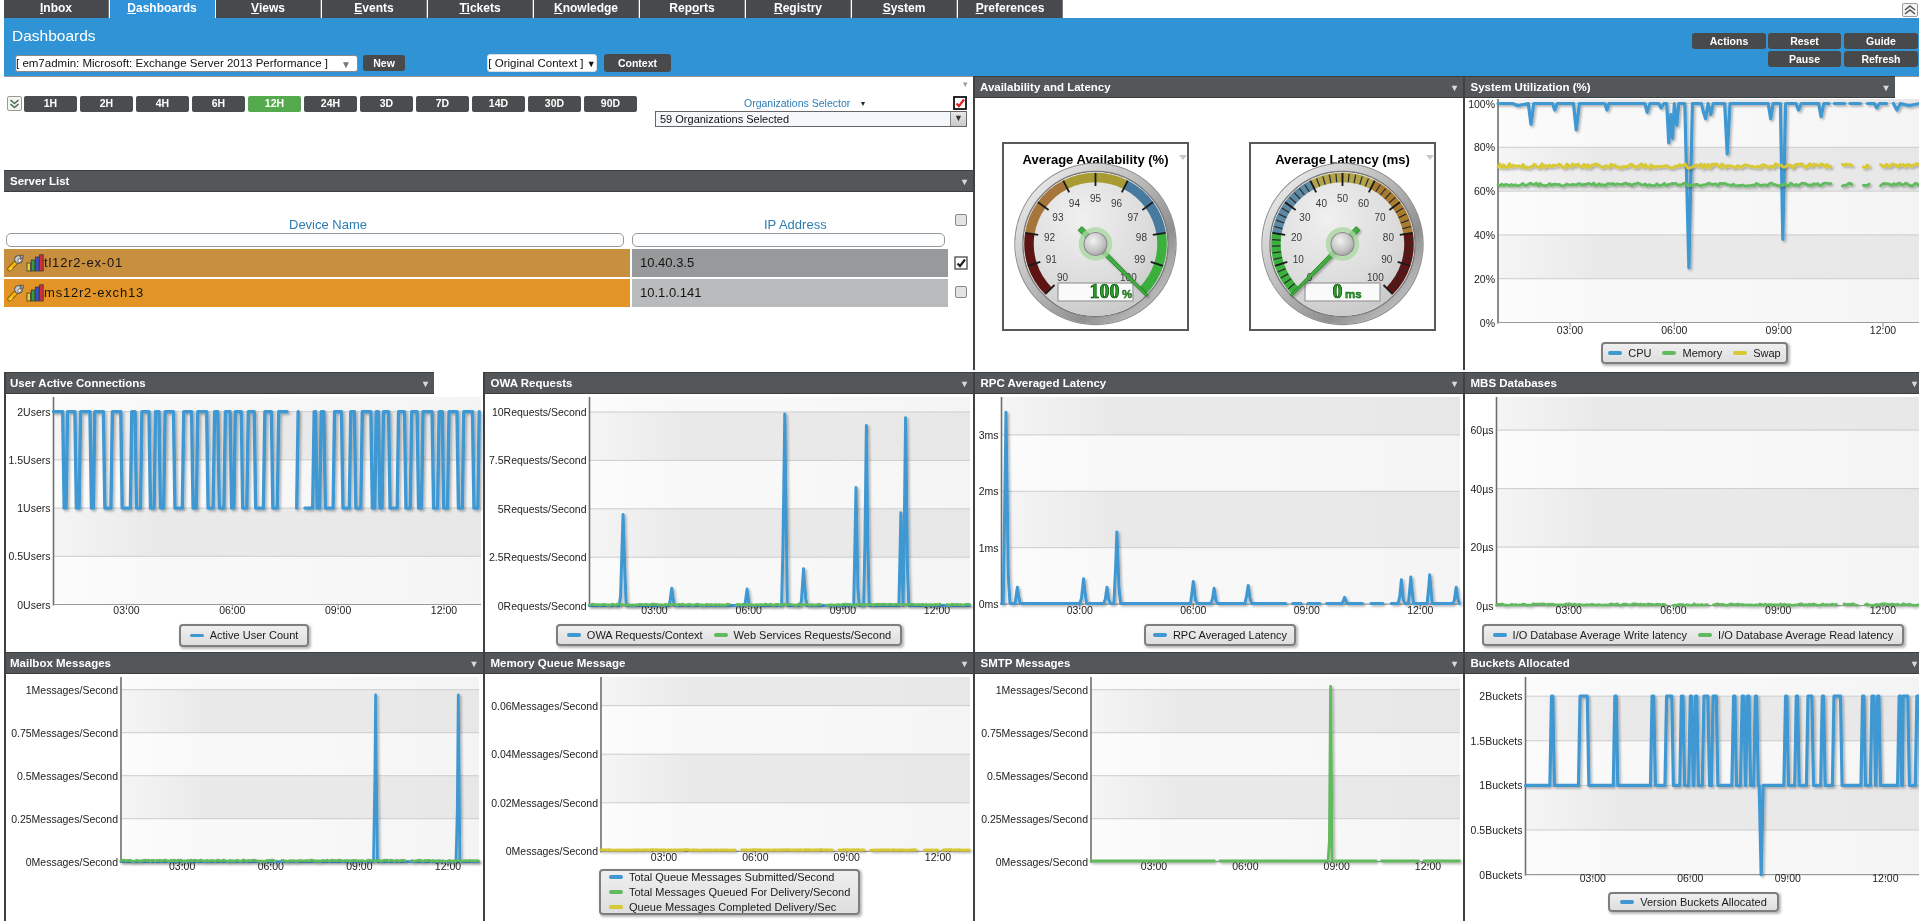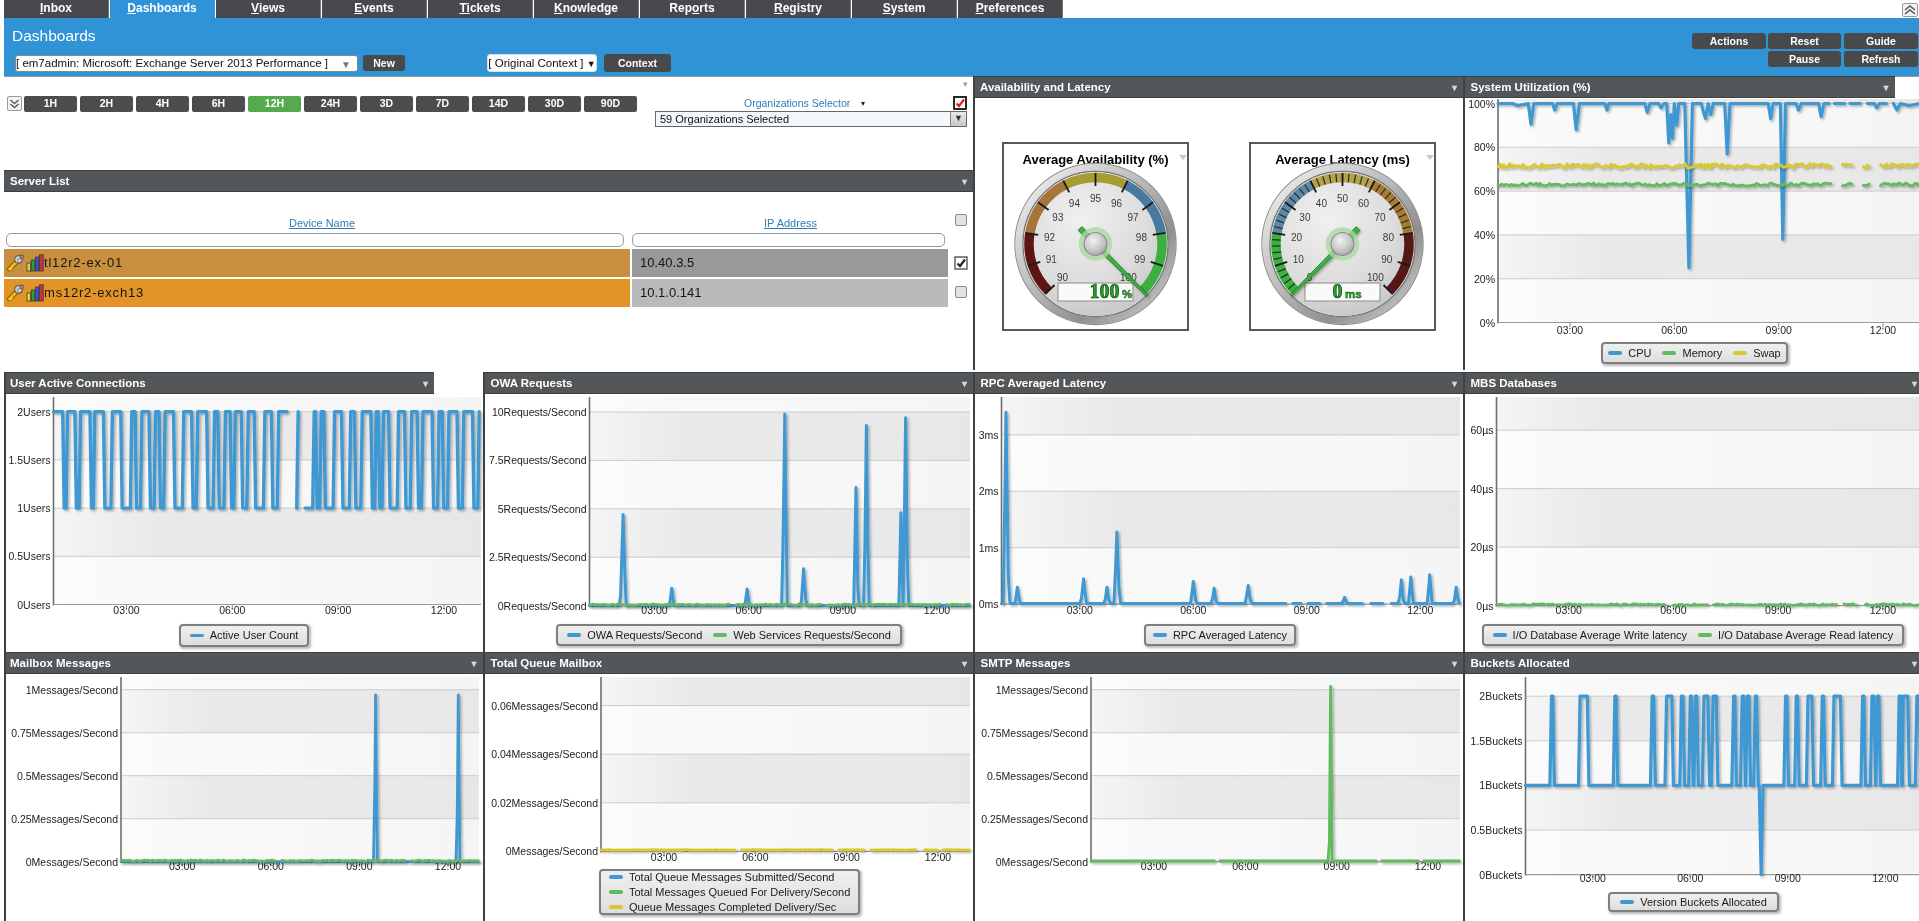--- a/index.html
+++ b/index.html
@@ -28,21 +28,21 @@
 .phdr{position:absolute;height:22px;background:#54575a;border-top:1px solid #3c3e40;border-bottom:1px solid #3c3e40;
  color:#fff;font-size:11.5px;font-weight:bold;line-height:21px;padding-left:6px}
 .parr{position:absolute;right:6px;top:0;color:#d8d8d8;font-size:10px}
 .vsep{position:absolute;width:2px;background:#3e4041}
 .lgbox{position:absolute;background:linear-gradient(#efefef,#dedede);border:2px solid #7e7e7e;border-radius:4px;box-shadow:1.5px 1.5px 2.5px rgba(0,0,0,0.28);display:flex;
  flex-direction:column;justify-content:center;padding-left:8px;font-size:11px;color:#1a1a1a}
 .lgbox.hz{flex-direction:row;align-items:center;justify-content:center;gap:11px;padding-left:0}
 .lgr{display:flex;align-items:center;gap:6px;line-height:15px;white-space:nowrap}
 .lgd{display:inline-block;width:14px;height:3.5px;border-radius:2px;flex:none}
 .axl{font:10.5px "Liberation Sans",sans-serif;fill:#222}
-#srvtbl a{color:#2d7db3;font-size:11px;text-decoration:underline}
+#srvtbl a{color:#2d7db3;font-size:13px;}
 .finp{position:absolute;height:14px;background:#fbfdfe;border:1px solid #999;border-radius:5px}
 .cell{position:absolute;font-size:13px;color:#151515;line-height:28px}
 .cname{letter-spacing:0.8px}
 .cb{position:absolute;width:12px;height:12px;border:1px solid #888;background:#e3e3e3;border-radius:2px}
 </style></head>
 <body>
 <div id="page">
 
   <div class="tab" style="left:0px;width:105px"><u>I</u>nbox</div>
     <div class="tab tabsel" style="left:106px;width:105px"><u>D</u>ashboards</div>
@@ -150,21 +150,21 @@
   </div>
 
   <div class="phdr" style="left:970px;top:76px;width:489px"><span>Availability and Latency</span><span class="parr">▾</span></div>
     <div class="phdr" style="left:1460.5px;top:76px;width:430px"><span>System Utilization (%)</span><span class="parr">▾</span></div>
     <div class="phdr" style="left:0px;top:170px;width:969px"><span>Server List</span><span class="parr">▾</span></div>
     <div class="phdr" style="left:0px;top:371.5px;width:430px"><span>User Active Connections</span><span class="parr">▾</span></div>
     <div class="phdr" style="left:480.5px;top:371.5px;width:488.5px"><span>OWA Requests</span><span class="parr">▾</span></div>
     <div class="phdr" style="left:970.5px;top:371.5px;width:488.5px"><span>RPC Averaged Latency</span><span class="parr">▾</span></div>
     <div class="phdr" style="left:1460.5px;top:371.5px;width:458.5px"><span>MBS Databases</span><span class="parr">▾</span></div>
     <div class="phdr" style="left:0px;top:651.5px;width:478.5px"><span>Mailbox Messages</span><span class="parr">▾</span></div>
-    <div class="phdr" style="left:480.5px;top:651.5px;width:488.5px"><span>Total Queue Mailbox</span><span class="parr">▾</span></div>
+    <div class="phdr" style="left:480.5px;top:651.5px;width:488.5px"><span>Memory Queue Message</span><span class="parr">▾</span></div>
     <div class="phdr" style="left:970.5px;top:651.5px;width:488.5px"><span>SMTP Messages</span><span class="parr">▾</span></div>
     <div class="phdr" style="left:1460.5px;top:651.5px;width:458.5px"><span>Buckets Allocated</span><span class="parr">▾</span></div>
   <div class="vsep" style="left:0px;top:371.5px;height:280px"></div>
     <div class="vsep" style="left:0px;top:651.5px;height:269.5px"></div>
     <div class="vsep" style="left:1917.5px;top:76px;height:294px;width:1.5px"></div>
     <div class="vsep" style="left:1917.5px;top:371.5px;height:280px;width:1.5px"></div>
     <div class="vsep" style="left:1917.5px;top:651.5px;height:269.5px;width:1.5px"></div>
     <div class="vsep" style="left:969px;top:76px;height:294px"></div>
     <div class="vsep" style="left:1459px;top:76px;height:294px"></div>
     <div class="vsep" style="left:478.5px;top:371.5px;height:280px"></div>
@@ -615,21 +615,21 @@
     </div>
     <div class="lgbox hz" style="left:175px;top:624px;width:130px;height:23px">
       <div class="lgr">
         <span class="lgd" style="background:#3f98d2"></span>
         <span>Active User Count</span>
       </div>
     </div>
     <div class="lgbox hz" style="left:552px;top:624px;width:346px;height:22px">
       <div class="lgr">
         <span class="lgd" style="background:#3f98d2"></span>
-        <span>OWA Requests/Second</span>
+        <span>OWA Requests/Context</span>
       </div>
       <div class="lgr">
         <span class="lgd" style="background:#62ba5e"></span>
         <span>Web Services Requests/Second</span>
       </div>
     </div>
     <div class="lgbox hz" style="left:1140px;top:624px;width:152px;height:22px">
       <div class="lgr">
         <span class="lgd" style="background:#3f98d2"></span>
         <span>RPC Averaged Latency</span>

